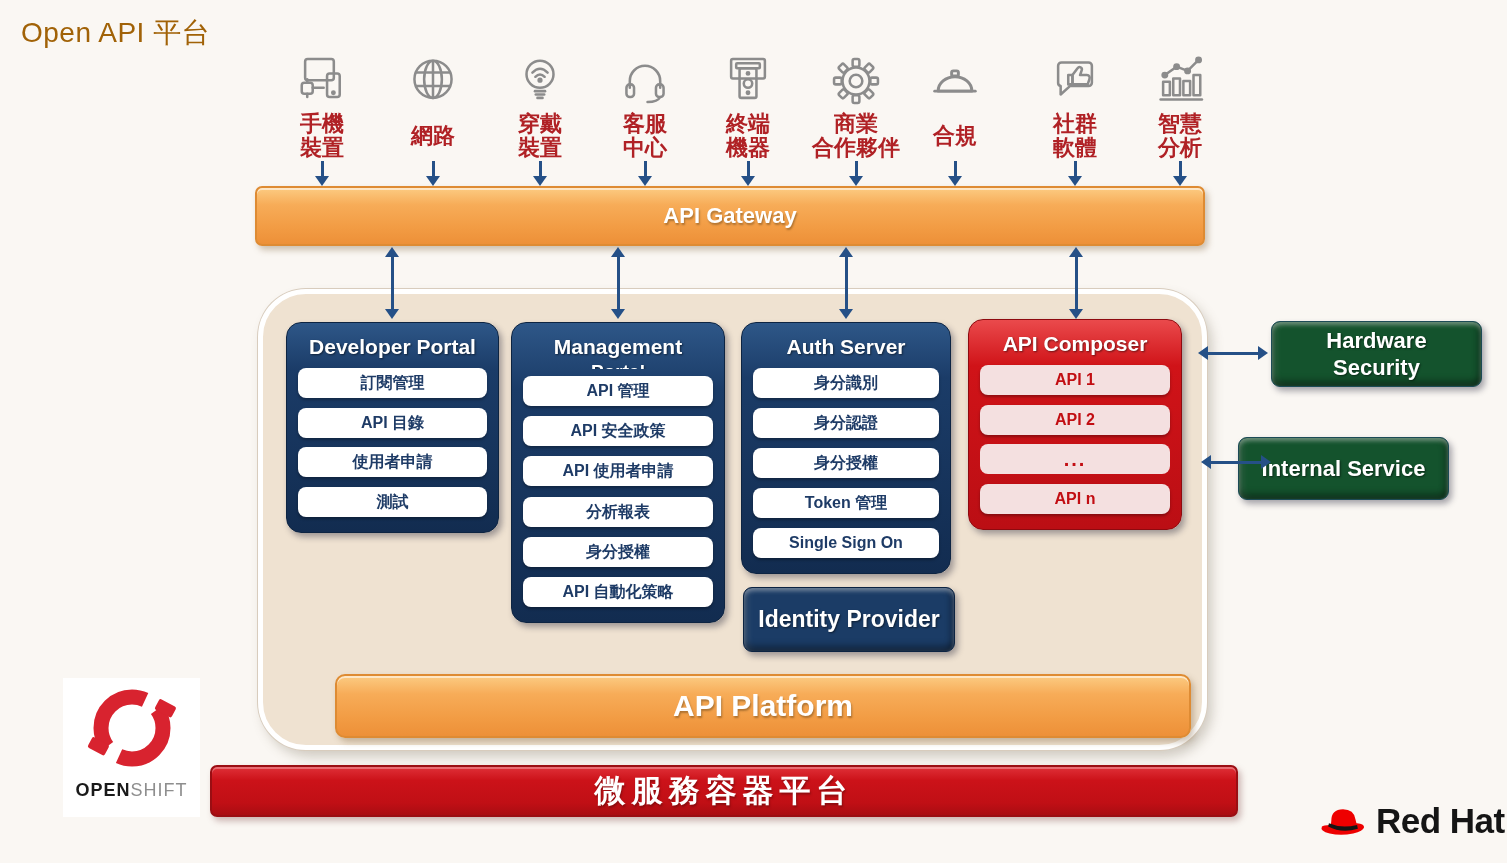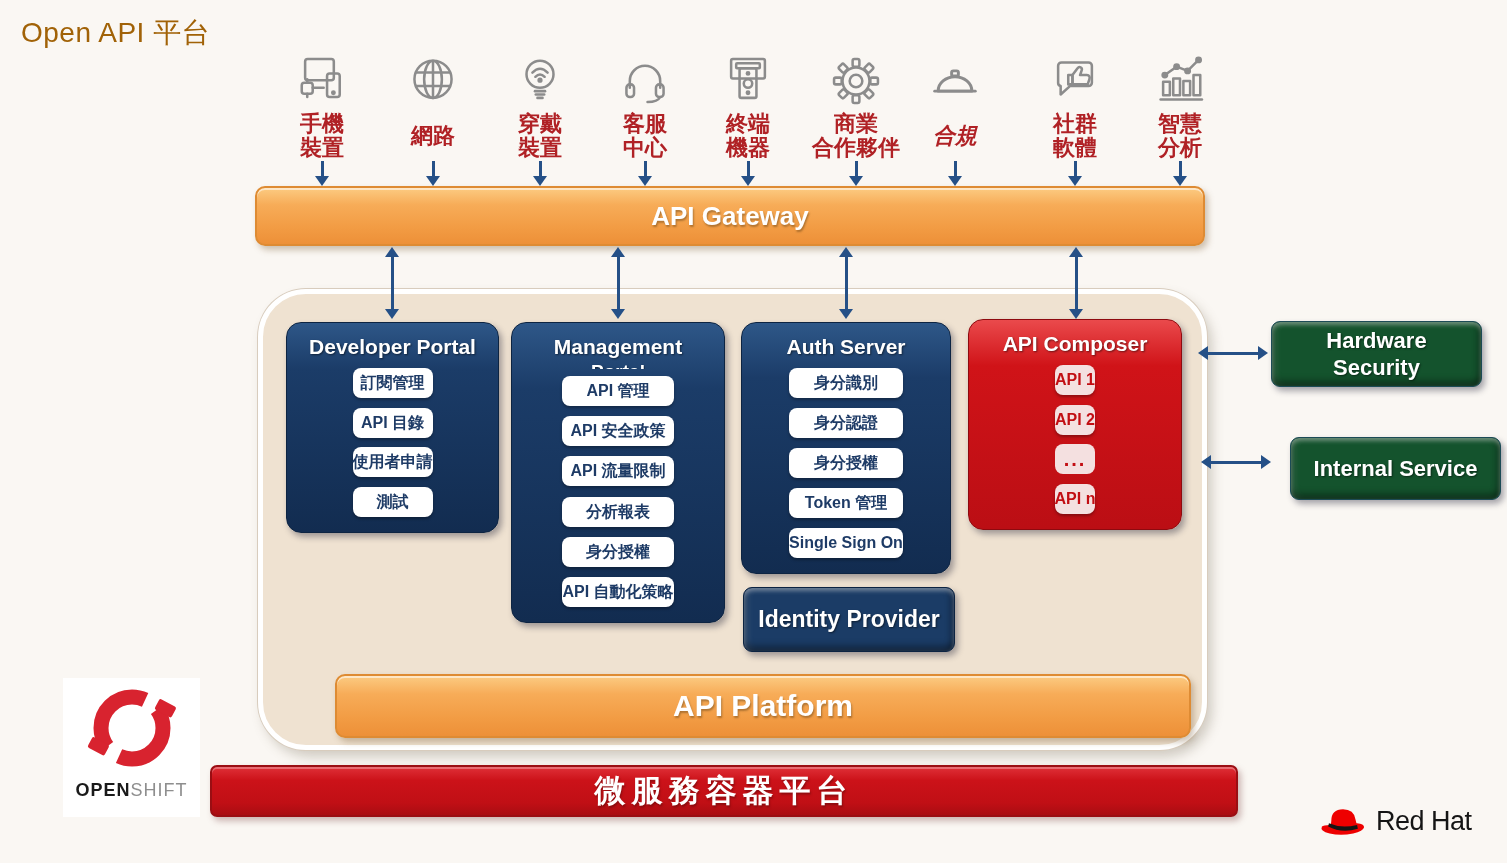--- a/index.html
+++ b/index.html
@@ -38,42 +38,41 @@
   .head.right{border-top:7px solid transparent;border-bottom:7px solid transparent;border-left:10px solid #255087;}
 
   
   .orange-bar{
     background:linear-gradient(180deg,#FCCB82 0%,#F7AC58 30%,#F29C44 70%,#ED9038 100%);
     border:2px solid #DE8B33;border-radius:10px;
     box-shadow:inset 0 2px 0 rgba(255,255,255,.55), 3px 4px 6px rgba(120,90,50,.35);
     display:flex;align-items:center;justify-content:center;
     color:#FFF;font-weight:bold;text-shadow:1px 2px 2px rgba(90,60,20,.45);
   }
-  .gateway{left:255px;top:186px;width:950px;height:60px;font-size:26px;}
+  .gateway{left:255px;top:186px;width:950px;height:60px;font-size:22px;border-radius:7px;}
   .platform-bar{left:335px;top:674px;width:856px;height:64px;font-size:30px;}
 
   
   .varr{position:absolute;width:14px;display:flex;flex-direction:column;align-items:center;}
   .varr .line{width:3px;flex:1;background:#255087;}
   .harr{position:absolute;height:14px;display:flex;flex-direction:row;align-items:center;}
   .harr .line{height:3px;flex:1;background:#255087;}
 
   
   .platform-container{
     left:258px;top:289px;width:949px;height:461px;border-radius:48px;
     background:#EFE2D1;border:5px solid #FFFFFF;
     box-shadow:0 0 0 1px #D8CCBD, 5px 7px 12px rgba(100,90,70,.28);
   }
 
   
   .column{
     position:absolute;border-radius:15px;display:flex;flex-direction:column;
     box-shadow:3px 4px 6px rgba(40,40,60,.4);
     padding:6px 0 8px 0;
-    align-items:center;
   }
   .column.navy{
     background:linear-gradient(180deg,#2E5788 0%,#1B3C68 22%,#1430545 60%,#102A4B 100%);
     background:linear-gradient(180deg,#2E5788 0%,#1B3C68 22%,#122C50 100%);
     border:1px solid #0D2442;
   }
   .column.red{
     background:linear-gradient(180deg,#EA4A4C 0%,#D01318 22%,#BB0E14 100%);
     border:1px solid #8E0A0F;
   }
@@ -101,21 +100,21 @@
     color:#FFF;font-weight:bold;text-align:center;white-space:pre-line;
     text-shadow:1px 1px 2px rgba(0,0,0,.5);
     box-shadow:inset 0 3px 4px rgba(255,255,255,.35), inset 0 -5px 7px rgba(0,0,0,.38),
                inset 4px 0 6px rgba(255,255,255,.12), inset -4px 0 6px rgba(0,0,0,.2),
                3px 4px 6px rgba(40,40,60,.4);
     border-radius:9px;
   }
   .identity{left:743px;top:587px;width:212px;height:65px;background:#1B3C66;font-size:23px;border:1px solid #0D2442;}
   .teal{background:#14532d;border:1px solid #1C4B56;font-size:22px;line-height:1.25;}
   .hw-box{left:1271px;top:321px;width:211px;height:66px;}
-  .is-box{left:1290px;top:437px;width:211px;height:63px;}
+  .is-box{left:1238px;top:437px;width:211px;height:63px;}
 
   
   .ms-bar{
     left:210px;top:765px;width:1028px;height:52px;border-radius:7px;
     background:linear-gradient(180deg,#E03038 0%,#CC1219 28%,#C00F15 75%,#A90D12 100%);
     border:2px solid #9A0E13;
     box-shadow:inset 0 2px 0 rgba(255,255,255,.3), 3px 4px 6px rgba(120,60,60,.35);
     display:flex;align-items:center;justify-content:center;
     color:#FFF;font-weight:bold;font-size:31px;letter-spacing:6px;
     text-shadow:1px 2px 2px rgba(90,10,10,.5);
@@ -124,21 +123,21 @@
   
   .openshift{
     left:63px;top:678px;width:137px;height:139px;background:#FFFFFF;
     display:flex;flex-direction:column;align-items:center;justify-content:flex-start;
   }
   .os-text{font-size:18px;font-weight:bold;letter-spacing:1px;color:#1A1A1A;margin-top:2px;}
   .os-text .lite{font-weight:normal;color:#8E8E8E;}
   .redhat{
     left:1318px;top:800px;display:flex;align-items:center;gap:8px;
   }
-  .rh-text{font-size:27px;font-weight:normal;color:#151515;letter-spacing:-.5px;}
+  .rh-text{font-size:35px;font-weight:bold;color:#151515;letter-spacing:-.5px;}
 </style>
 </head>
 <body>
 
 <div id="canvas" data-name="slide-canvas">
 
   <div class="abs page-title" data-name="page-title">Open API 平台</div>
 
   <div class="abs orange-bar gateway" data-name="api-gateway-bar">
     <span data-name="api-gateway-label">API Gateway</span>
@@ -304,21 +303,21 @@
     </g>
   </svg>
       </span>
     <span class="ch-label" data-name="channel-label">商業
 合作夥伴</span>
     <span class="sarrow" data-name="channel-down-arrow">
         <i class="sline"></i>
         <i class="head down"></i>
       </span>
   </div>
-    <div class="channel" data-name="channel-item" style="left: 895px; font-style: italic;">
+    <div class="channel" data-name="channel-item" style="left: 895px;">
     <span class="ch-icon" data-name="dome-icon">
         <svg width="54" height="54" viewBox="0 0 64 64" fill="none" stroke="#8C8C8C" stroke-width="3.5" stroke-linecap="round" stroke-linejoin="round">
     <path d="M12 44 a20 17 0 0 1 40 0 z"></path>
     <line x1="8" y1="44" x2="56" y2="44"></line>
     <rect x="28" y="20" width="8" height="6" rx="2"></rect>
   </svg>
       </span>
     <span class="ch-label" data-name="channel-label">合規</span>
     <span class="sarrow" data-name="channel-down-arrow">
         <i class="sline"></i>
@@ -371,21 +370,21 @@
         <div class="pill" data-name="column-item">使用者申請</div>
         <div class="pill" data-name="column-item">測試</div>
       </div>
   </div>
     <div class="column navy" data-name="column-management" style="left: 511px; top: 322px; width: 214px; height: 301px;">
     <div class="col-title" data-name="column-title">Management</div>
     <div class="col-subtitle" data-name="column-subtitle">Portal</div>
     <div class="col-items" data-name="column-items">
         <div class="pill" data-name="column-item">API 管理</div>
         <div class="pill" data-name="column-item">API 安全政策</div>
-        <div class="pill" data-name="column-item">API 流量限制</div>
+        <div class="pill" data-name="column-item">API 使用者申請</div>
         <div class="pill" data-name="column-item">分析報表</div>
         <div class="pill" data-name="column-item">身分授權</div>
         <div class="pill" data-name="column-item">API 自動化策略</div>
       </div>
   </div>
     <div class="column navy" data-name="column-auth-server" style="left: 741px; top: 322px; width: 210px; height: 252px;">
     <div class="col-title" data-name="column-title">Auth Server</div>
 
     <div class="col-items" data-name="column-items">
         <div class="pill" data-name="column-item">身分識別</div>

